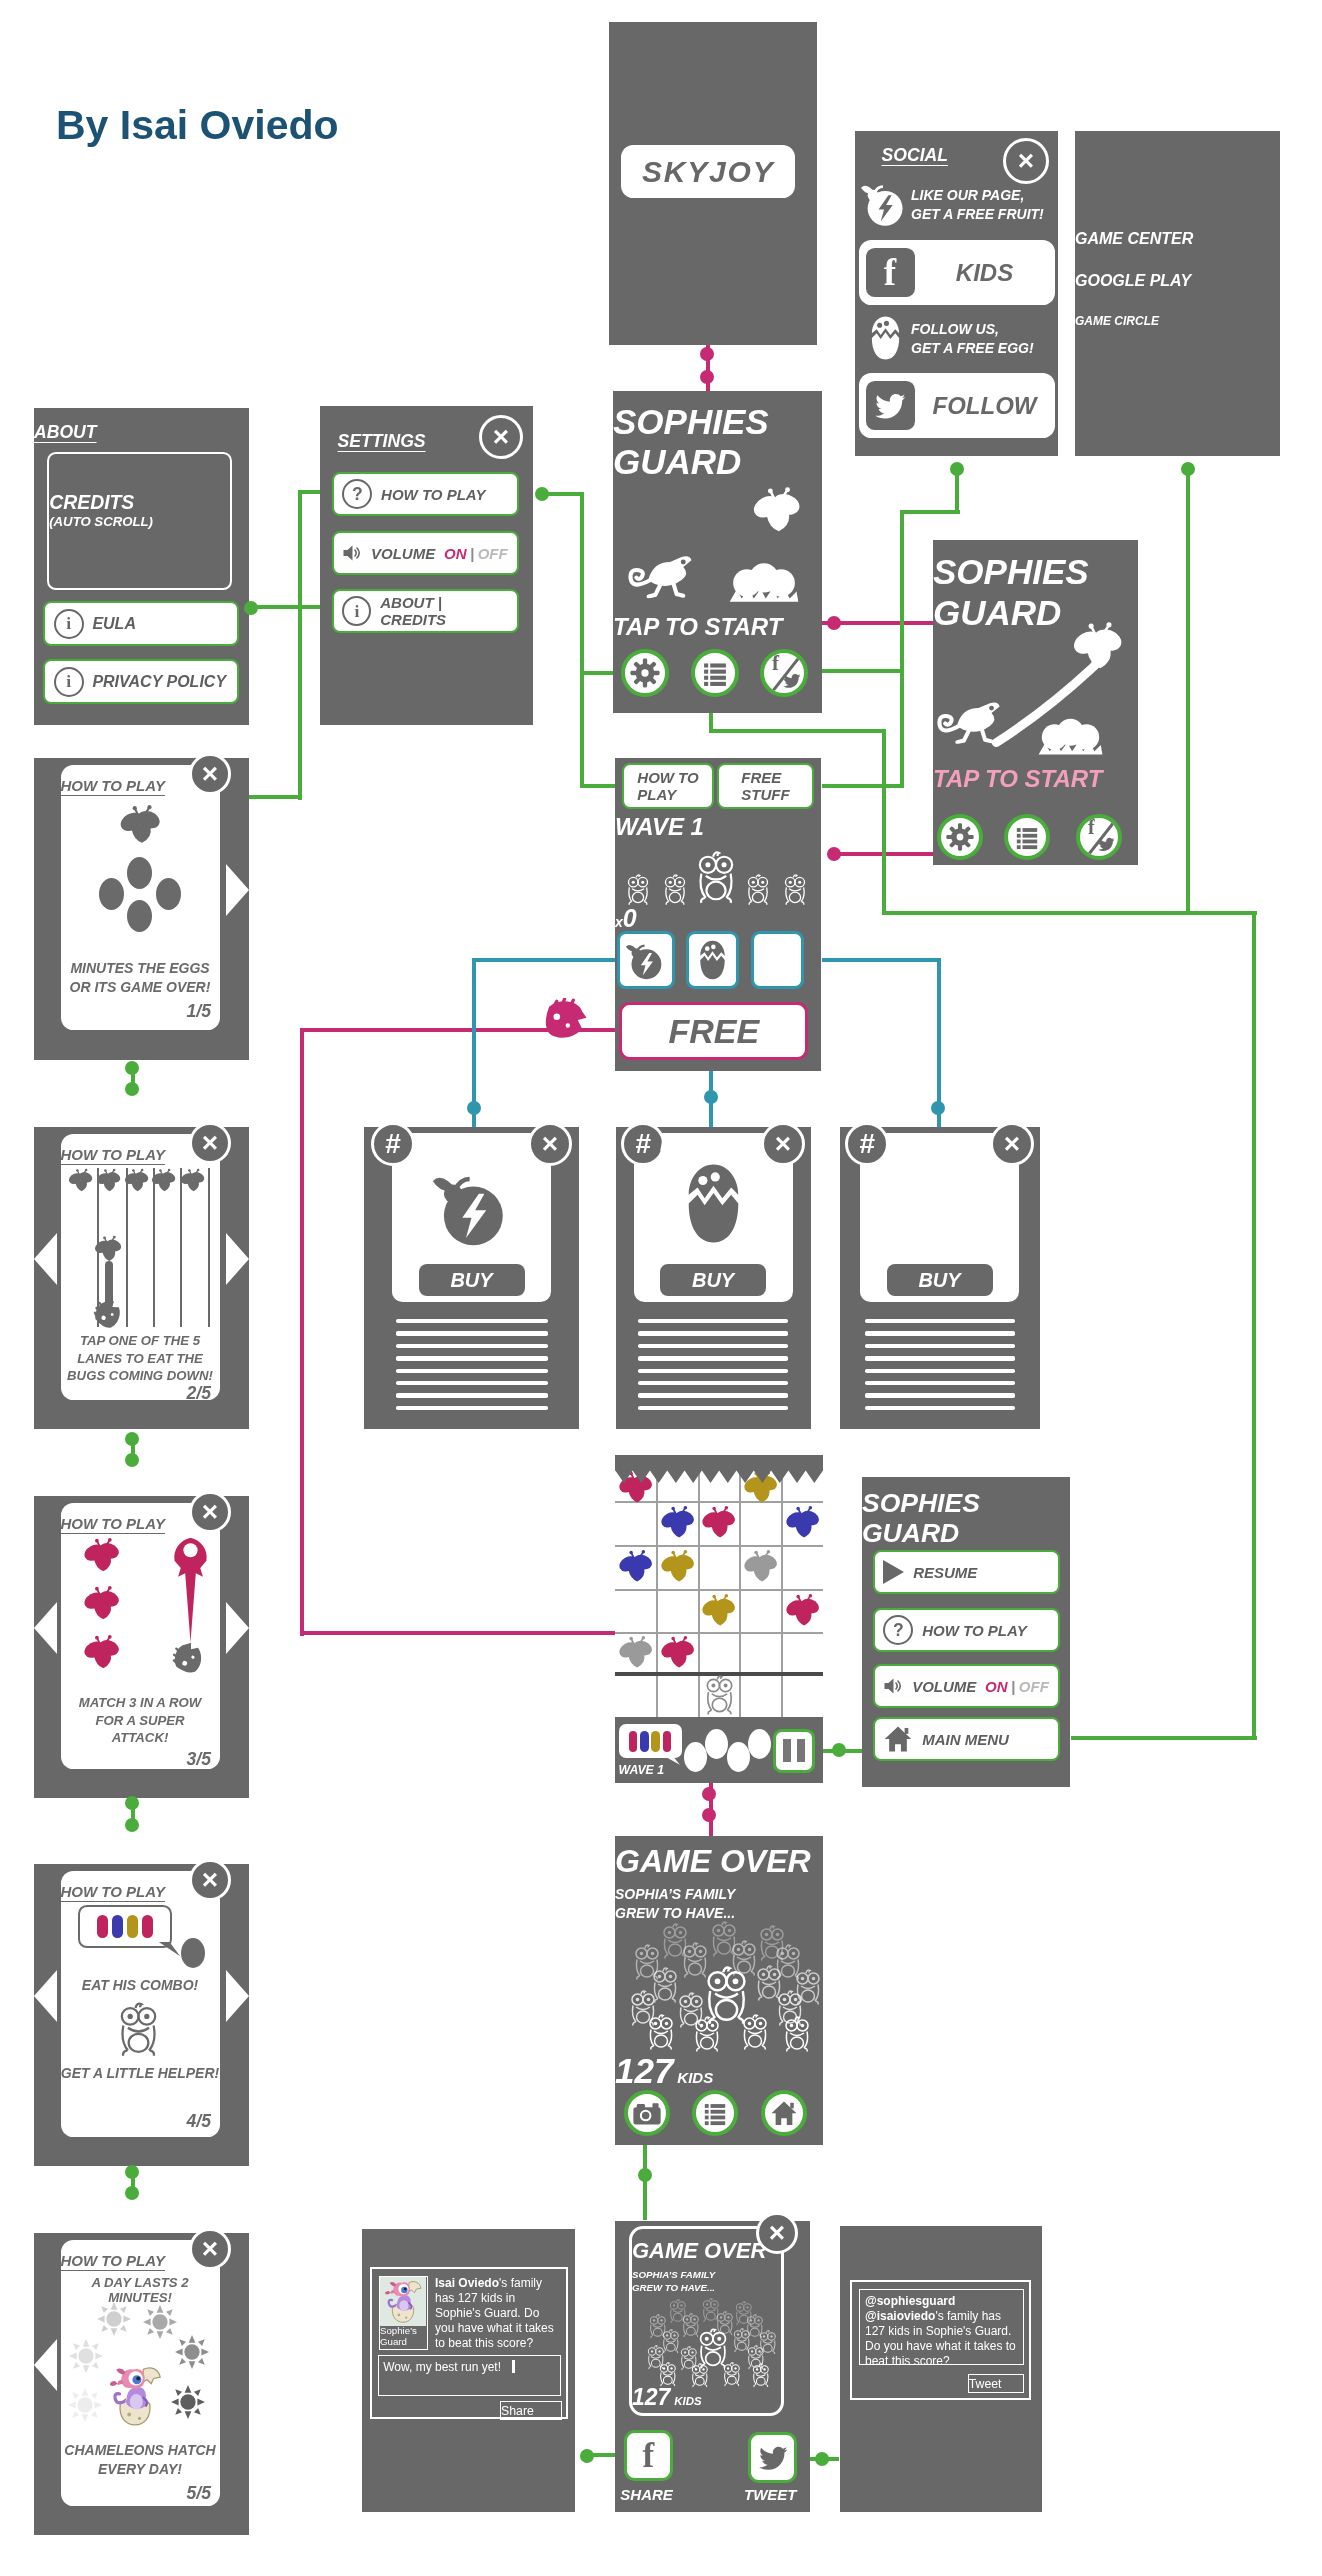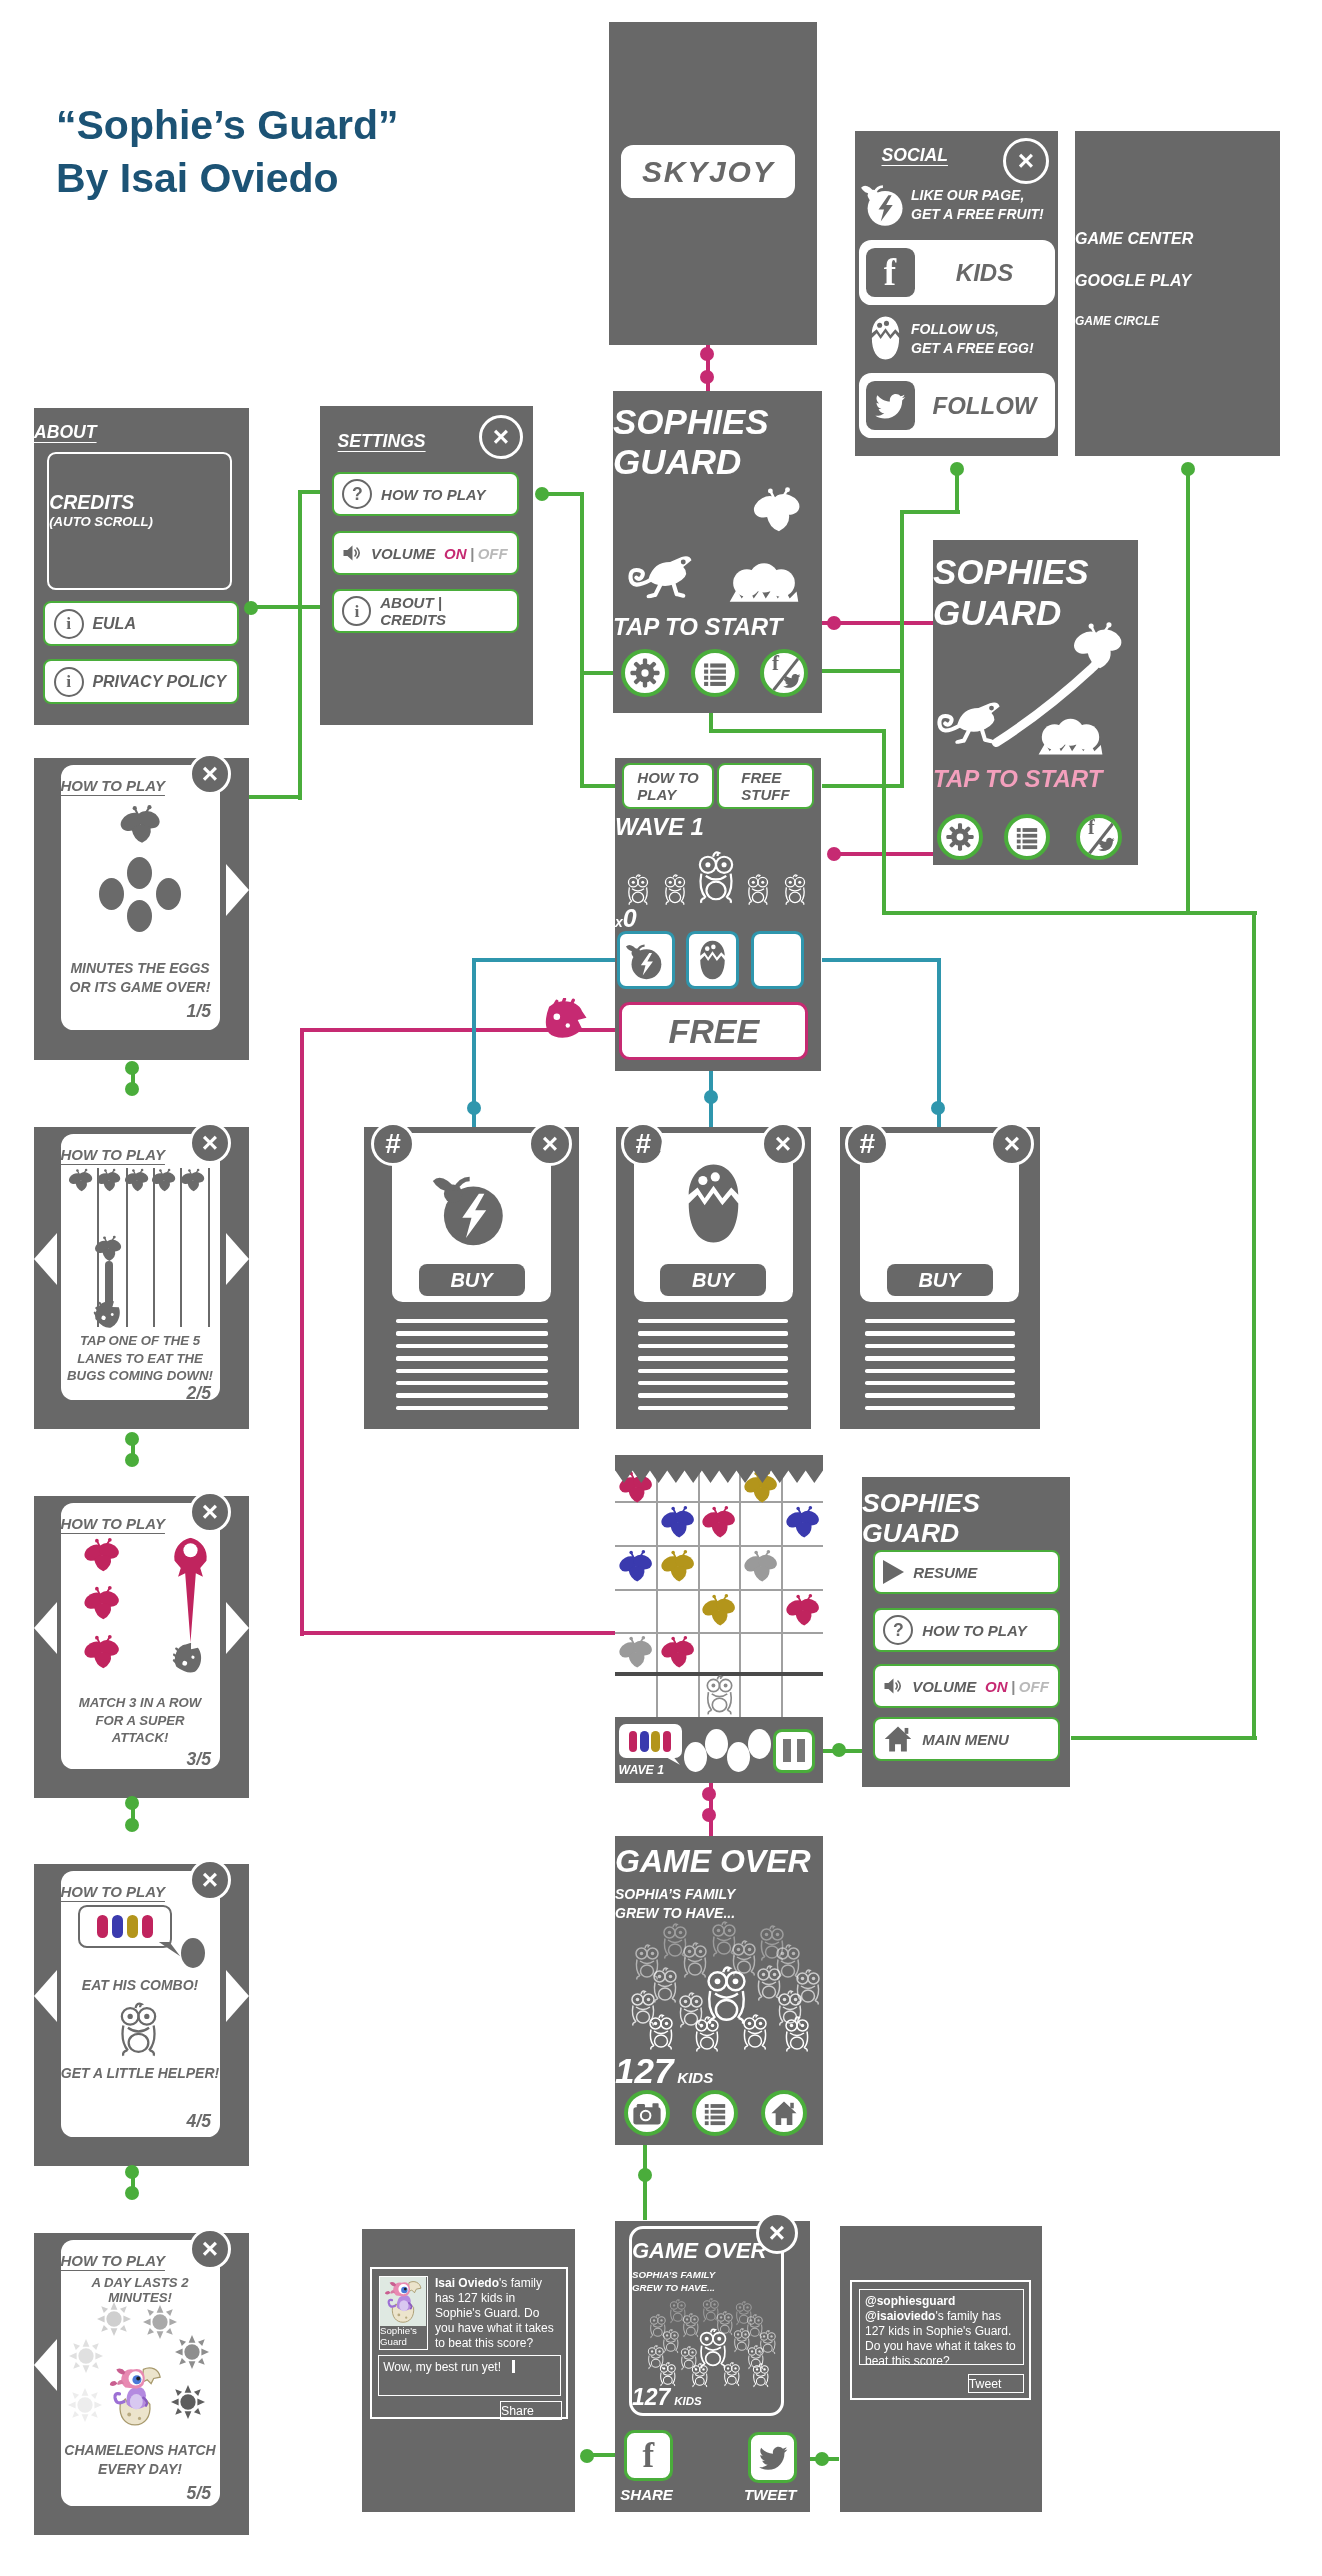--- a/index.html
+++ b/index.html
@@ -192,21 +192,20 @@
   <path d="M58 52 q8 6 4 12" fill="none" stroke="#8a5cc0" stroke-width="4" stroke-linecap="round"></path>
   <circle cx="36" cy="78" r="3" fill="#b8aa80"></circle>
         <circle cx="52" cy="84" r="2.5" fill="#b8aa80"></circle>
 </symbol>
 </defs>
 </svg>
 
 <div class="canvas">
 
   <div class="poster-title">
-    <div>“Sophie’s Guard”</div>
     <div>By Isai Oviedo</div>
   </div>
 
   <div>
 
     <div class="cline cp" style="left:706px;top:344px;width:4.4px;height:49px"></div>
     <div class="cdot dp" style="left:700px;top:347px"></div>
       <div class="cdot dp" style="left:700px;top:370px"></div>
     <div class="cline cp" style="left:822px;top:621px;width:111px;height:4.4px"></div>
     <div class="cdot dp" style="left:827px;top:616px"></div>

